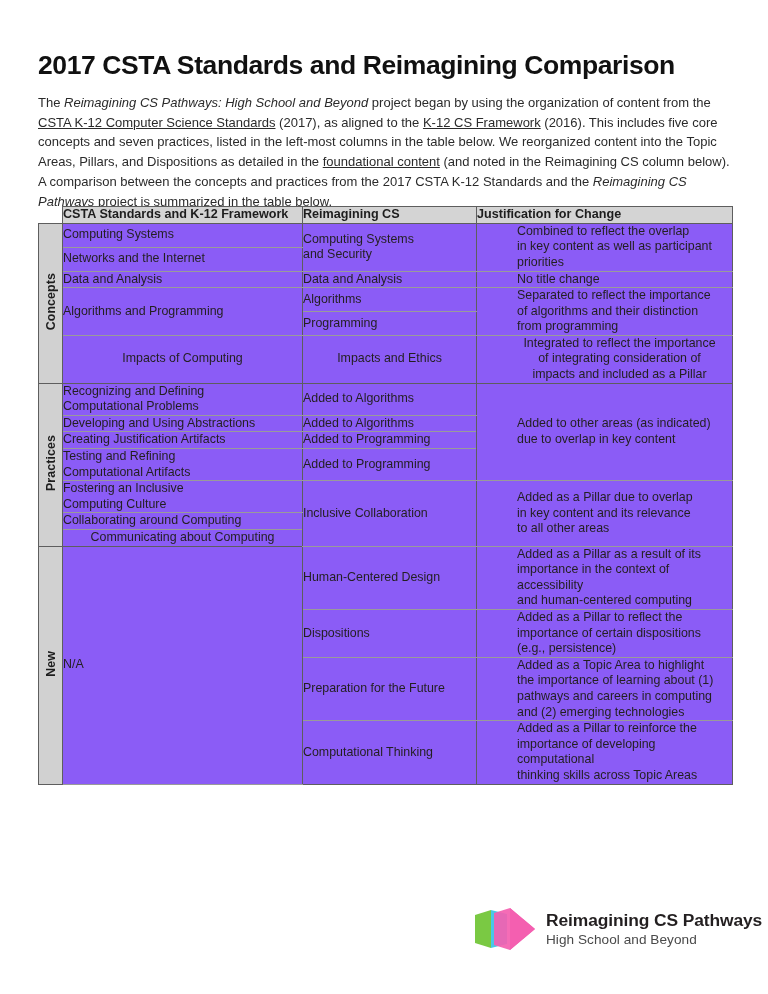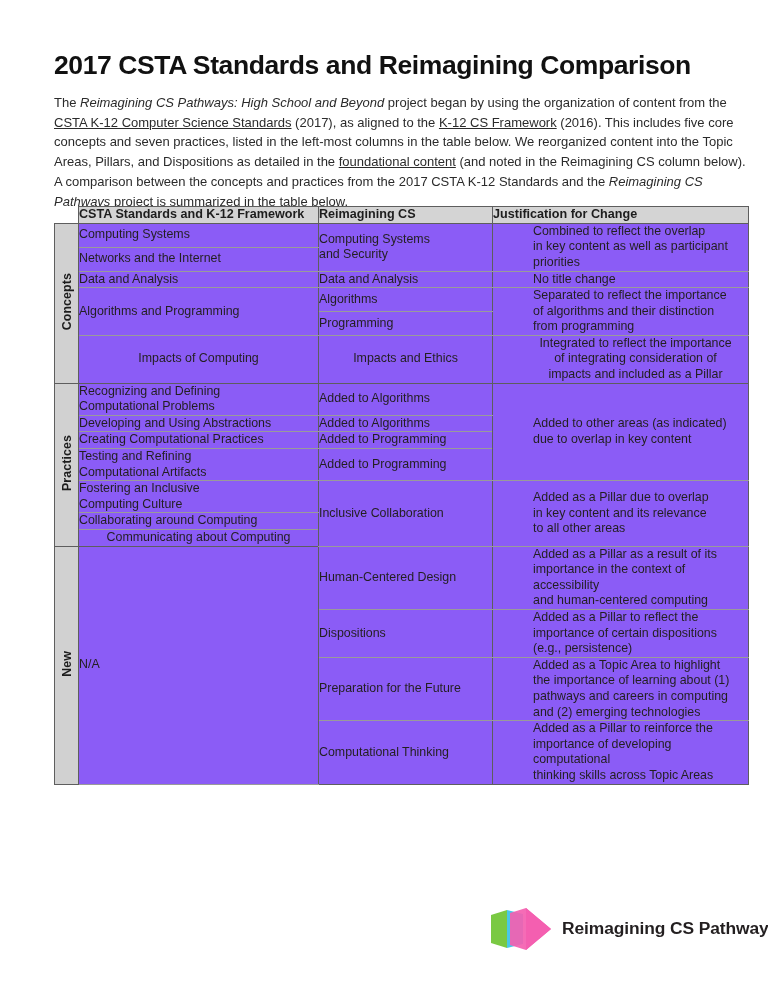--- a/index.html
+++ b/index.html
@@ -11,21 +11,21 @@
     width: 768px;
     height: 994px;
     font-family: "Liberation Sans", sans-serif;
     color: #231f20;
     position: relative;
     overflow: hidden;
   }
 
   .page {
     position: absolute;
-    left: 16px; top: 0;
+    left: 0; top: 0;
     width: 684px;
     height: 994px;
     box-sizing: border-box;
   }
 
   
   .title {
     position: absolute;
     left: 38px;
     top: 33px;
@@ -262,21 +262,21 @@
 Computational Problems</td>
           <td class="cell">Added to Algorithms</td>
           <td class="cell justcell" rowspan="4" style="white-space:pre-line">Added to other areas (as indicated)
 due to overlap in key content</td>
         </tr>
         <tr>
           <td class="cell">Developing and Using Abstractions</td>
           <td class="cell">Added to Algorithms</td>
         </tr>
         <tr>
-          <td class="cell">Creating Computational Practices</td>
+          <td class="cell">Creating Justification Artifacts</td>
           <td class="cell">Added to Programming</td>
         </tr>
         <tr>
           <td class="cell" style="white-space:pre-line">Testing and Refining
 Computational Artifacts</td>
           <td class="cell">Added to Programming</td>
         </tr>
 
         <tr>
           <td class="cell" style="white-space:pre-line">Fostering an Inclusive
@@ -331,16 +331,17 @@
     <div class="logo-mark">
       <svg viewBox="0 0 62 42" width="62" height="42" aria-hidden="true">
         <polygon points="1,7 17,2 17,40 1,35" fill="#7ac943"></polygon>
         <polygon points="17,2 33,6 33,36 17,40" fill="#49c7e8"></polygon>
         <polygon points="20,5 36,0 61,21 36,42 20,37" fill="#f45fb0" opacity="0.92"></polygon>
         <polygon points="36,0 61,21 36,42" fill="#f45fb0"></polygon>
       </svg>
     </div>
     <div class="logo-text">
       <div class="logo-title">Reimagining CS Pathways</div>
+      <div class="logo-sub">High School and Beyond</div>
     </div>
   </div>
 
 </div>
 
 </body></html>

